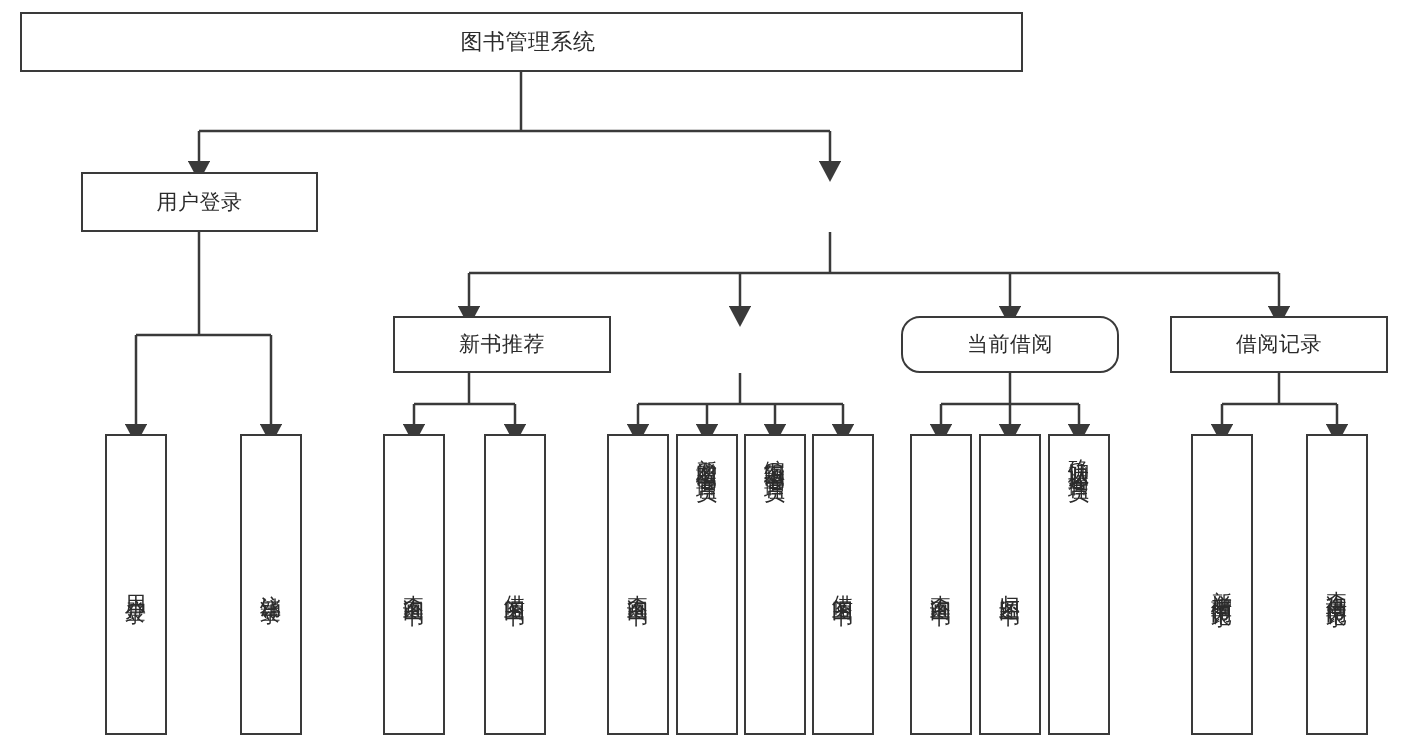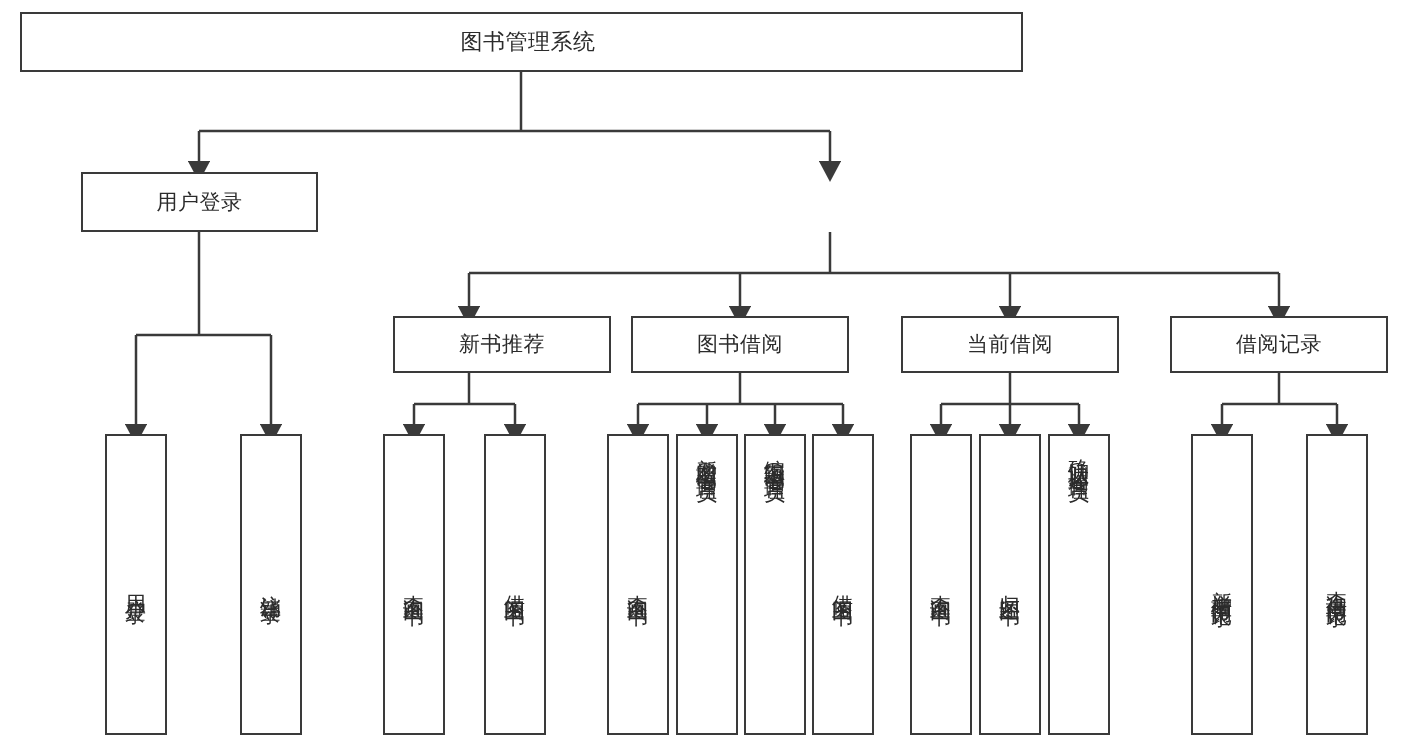--- a/index.html
+++ b/index.html
@@ -135,24 +135,21 @@
     <span class="label">图书管理系统</span>
   </div>
 
   <div class="node horiz" style="left:81px; top:172px; width:237px; height:60px;">
     <span class="label">用户登录</span>
   </div>
 
   <div class="node horiz" style="left:360px; top:316px; width:218px; height:57px;margin-left:33px;">
     <span class="label">新书推荐</span>
   </div>
-  <div class="node horiz" style="left:631px; top:316px; width:218px; height:57px;">
-    <span class="label">图书借阅</span>
-  </div>
-  <div class="node horiz" style="left:901px; top:316px; width:218px; height:57px;">
+  <div class="node horiz" style="left:901px; top:316px; width:218px; height:57px;border-radius:19px;">
     <span class="label">当前借阅</span>
   </div>
   <div class="node horiz" style="left:1170px; top:316px; width:218px; height:57px;">
     <span class="label">借阅记录</span>
   </div>
 
   <div class="node vert" style="left:105px; top:434px; width:62px; height:301px;">
     <span class="label">用户登录</span>
   </div>
   <div class="node vert" style="left:240px; top:434px; width:62px; height:301px;">

